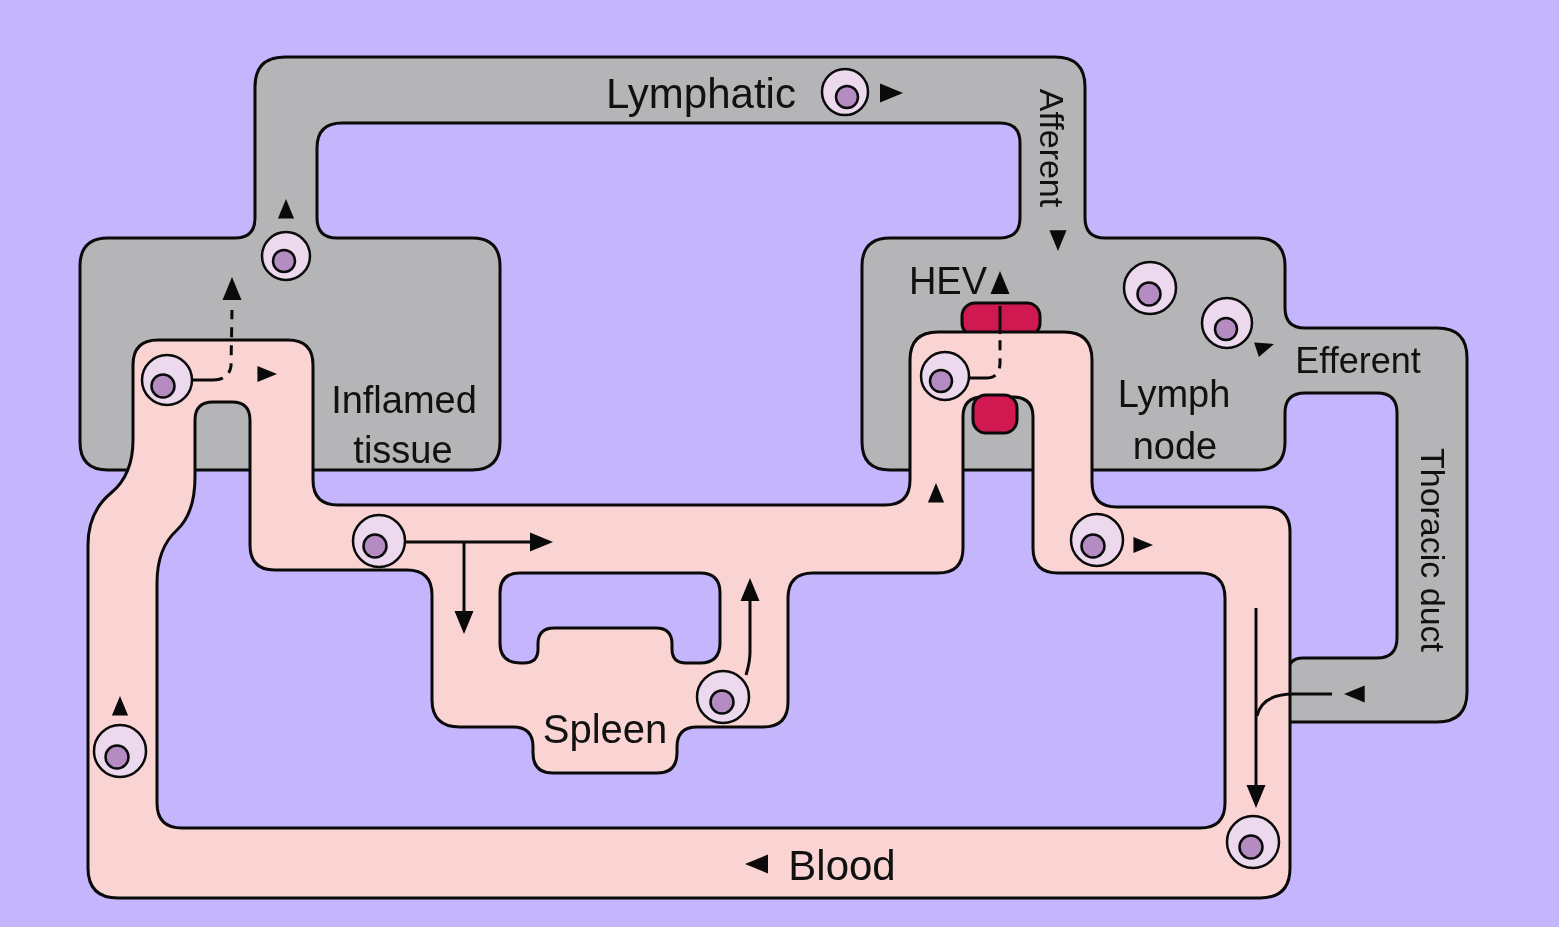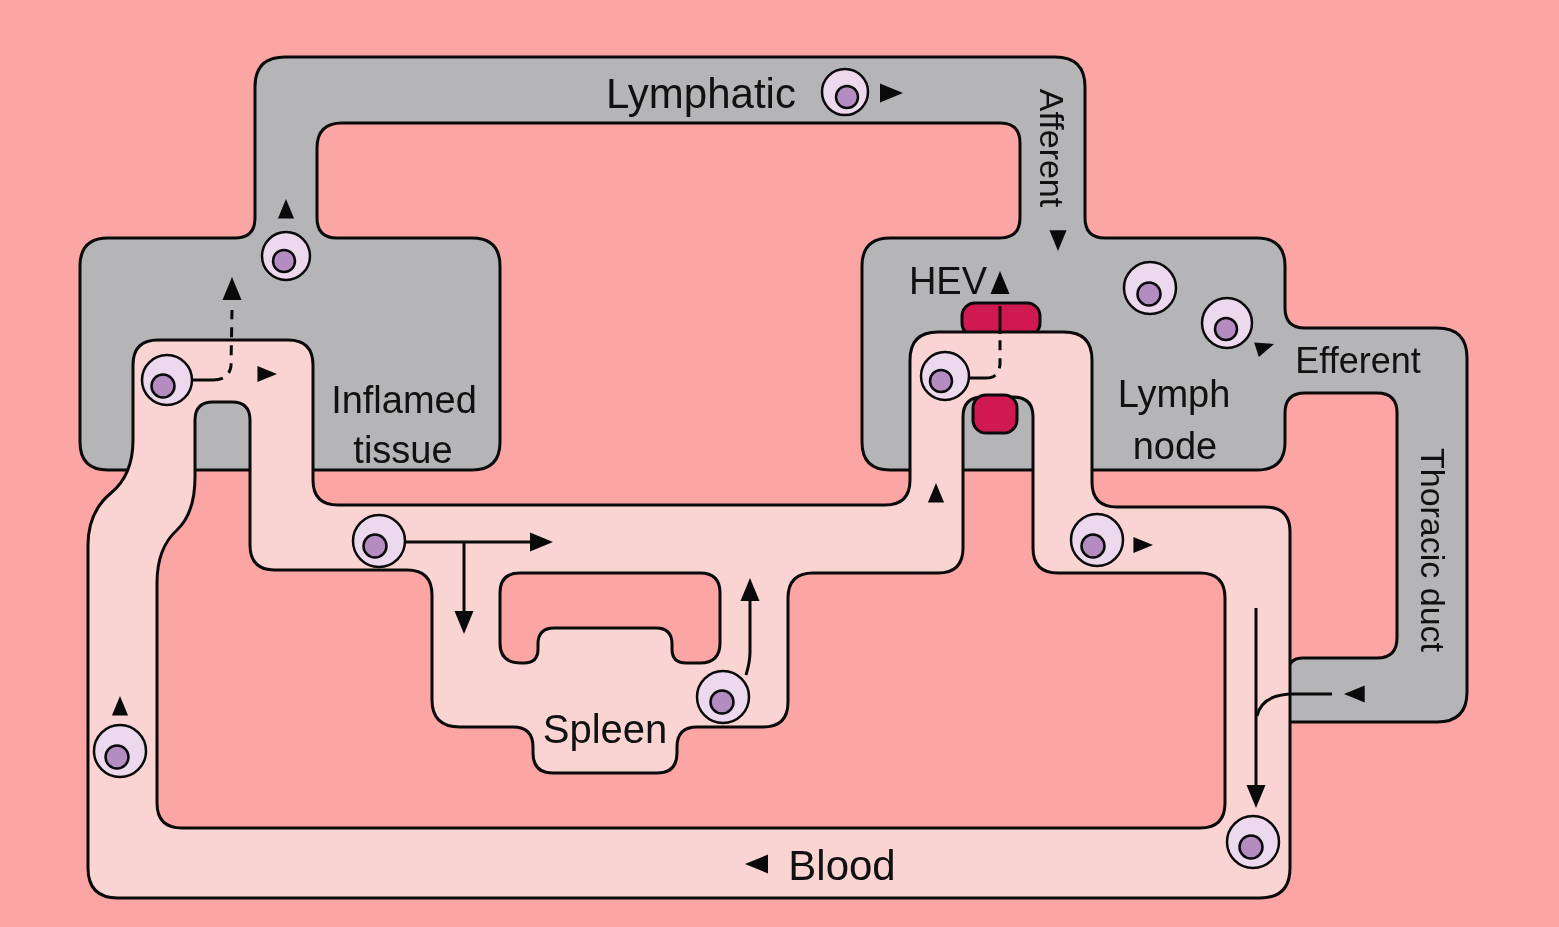--- a/index.html
+++ b/index.html
@@ -1,16 +1,16 @@
 <!DOCTYPE html>
 <html style="--lymph_vessel_gray: #b5b5b7; --blood_vessel_pink: #f9d4d2; --hev_crimson: #d01950; --cell_body: #ecd9ee; --cell_nucleus: #b48cc2; --outline_black: #0a0a0a;"><head>
 <meta charset="utf-8">
 <style>
   html,body { margin:0; padding:0; background:#ffffff; }
-  .stage { width:1559px; height:927px; position:relative; background:#fca5a5; }
+  .stage { width:1559px; height:927px; position:relative; background:#c4b5fd; }
   svg text {
     font-family:"Liberation Sans", sans-serif;
     fill:#111111;
   }
   .vessel-gray  { fill:var(--lymph_vessel_gray); stroke:var(--outline_black); stroke-width:3; stroke-linejoin:round; }
   .vessel-pink  { fill:var(--blood_vessel_pink); stroke:var(--outline_black); stroke-width:3; stroke-linejoin:round; fill-rule:evenodd; }
   .hev-block    { fill:var(--hev_crimson); stroke:var(--outline_black); stroke-width:3; }
   .cell-body    { fill:var(--cell_body); stroke:var(--outline_black); stroke-width:2.5; }
   .cell-nucleus { fill:var(--cell_nucleus); stroke:var(--outline_black); stroke-width:2.5; }
   .flow-line    { fill:none; stroke:var(--outline_black); stroke-width:3; stroke-linecap:butt; }

